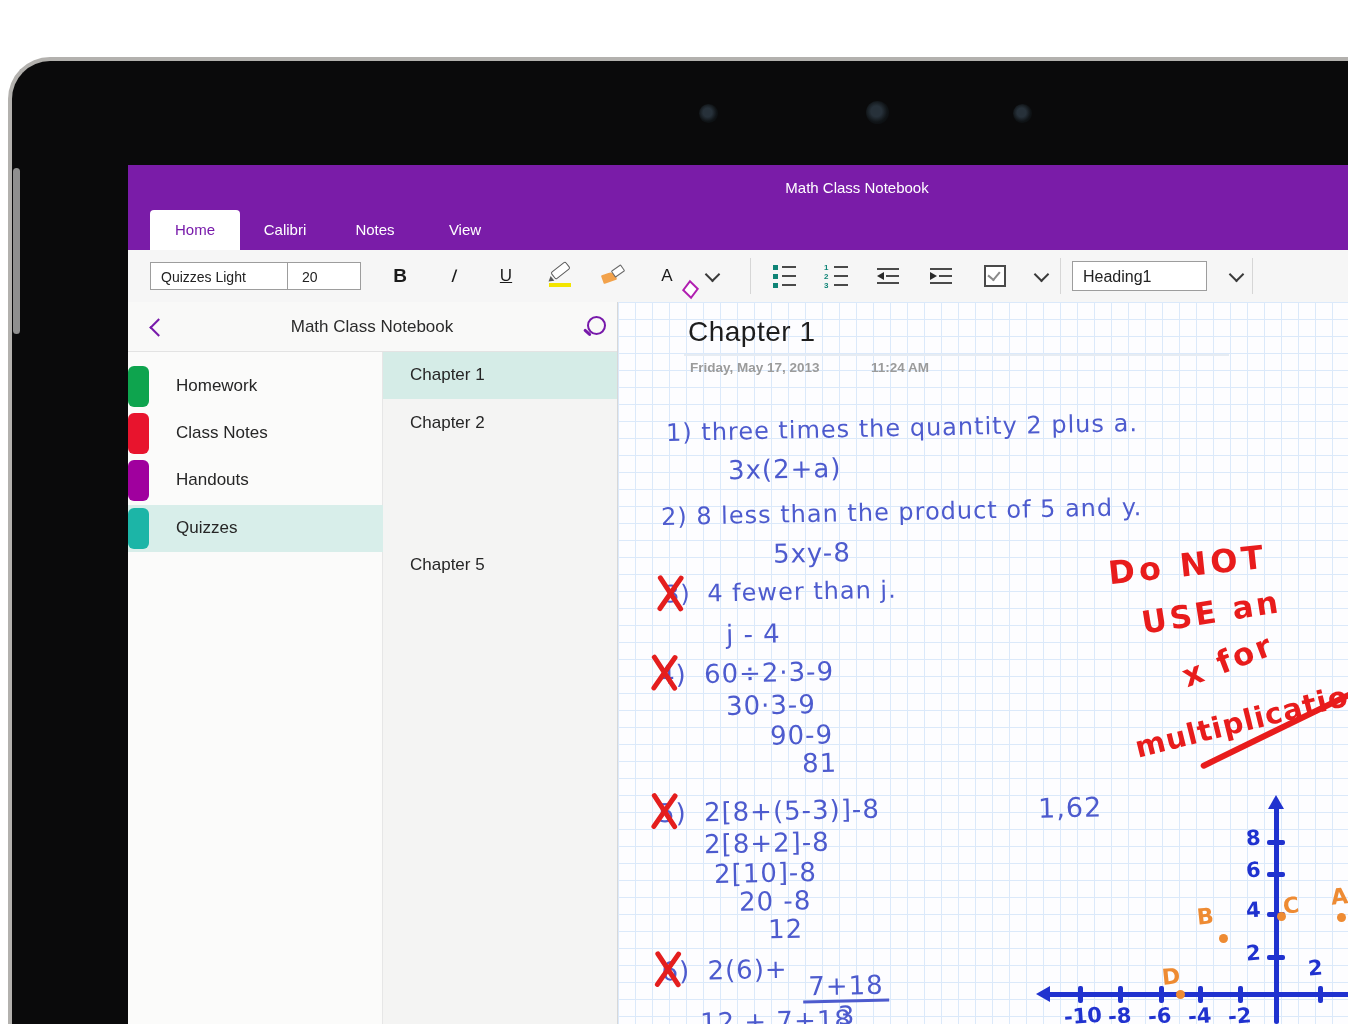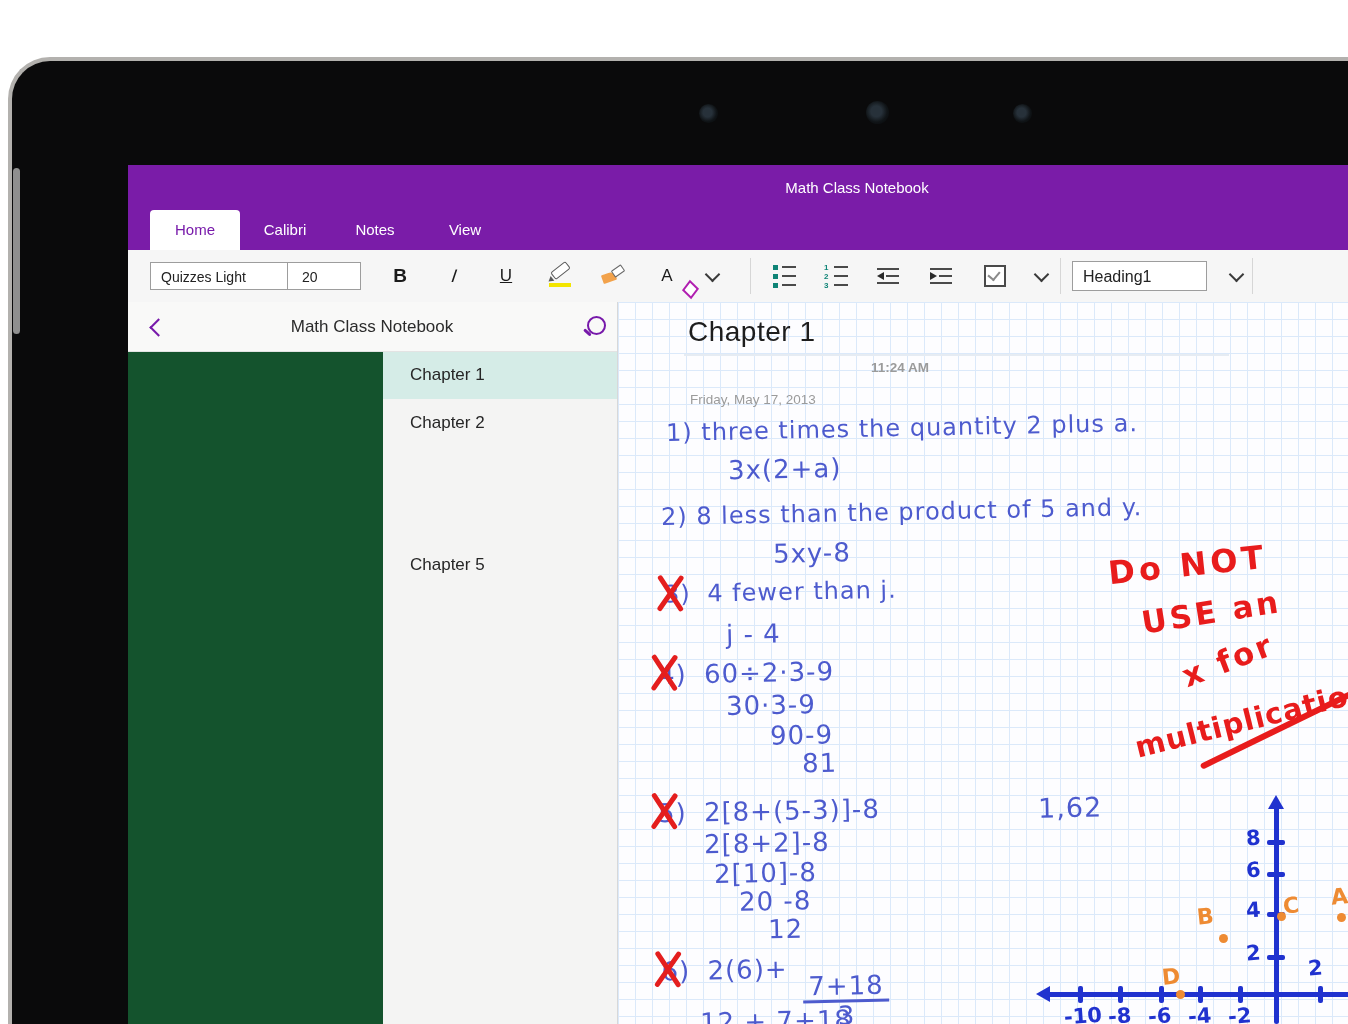--- a/index.html
+++ b/index.html
@@ -112,21 +112,21 @@
   .pg1{top:0px;} .pg2{top:48px;} .pg3{top:95px;} .pg4{top:143px;} .pg5{top:190px;}
 
   
   .content{position:absolute;left:489px;top:137px;width:731px;height:722px;overflow:hidden;
            background-color:#fdfdff;border-left:1px solid #d8d8d8;box-sizing:border-box;
            background-image:linear-gradient(#dbe9fa 1px, transparent 1px),
                             linear-gradient(90deg, #dbe9fa 1px, transparent 1px);
            background-size:17px 17px;}
   .pg-title{position:absolute;left:70px;top:14px;font-size:28px;color:#1d1d1d;letter-spacing:.5px;}
   .pg-rule{position:absolute;left:66px;top:52px;width:545px;height:2px;background:#e6ecf3;}
-  .pg-date{position:absolute;left:72px;top:58px;font-size:13.5px;font-weight:normal;color:#9b9b9b;margin-top:32px;}
+  .pg-date{position:absolute;left:72px;top:58px;font-size:13.5px;font-weight:bold;color:#9b9b9b;}
   .pg-time{position:absolute;left:253px;top:58px;font-size:13.5px;font-weight:bold;color:#9b9b9b;text-align:right;}
 
   
   .ink{position:absolute;color:#4d5bce;font-size:26px;letter-spacing:1px;white-space:nowrap;
        transform:rotate(-1.2deg);font-family:"DejaVu Sans",sans-serif;}
   .ink.sm{font-size:24px;}
   .l1{left:48px;top:112px;} .l2{left:110px;top:152px;} .l3{left:43px;top:196px;}
   .l4{left:155px;top:236px;} .l5{left:46px;top:276px;} .l6{left:108px;top:317px;}
   .l7{left:40px;top:356px;} .l8{left:108px;top:388px;} .l9{left:152px;top:418px;}
   .l10{left:184px;top:446px;} .l11{left:40px;top:494px;} .l12{left:86px;top:526px;}
@@ -292,20 +292,38 @@
 
     <div class="sep sep3"></div>
   </div>
 
   <div class="side-header">
     <span class="back-chev"></span>
     <span class="nb-title">Math Class Notebook</span>
     <span class="search-ic"></span>
   </div>
 
+  <div class="sections">
+    <div class="sec-row sec1">
+      <span class="sec-tab" style="background: rgb(14, 164, 78);"></span>
+      <span class="lbl">Homework</span>
+    </div>
+    <div class="sec-row sec2">
+      <span class="sec-tab" style="background: rgb(232, 20, 45);"></span>
+      <span class="lbl">Class Notes</span>
+    </div>
+    <div class="sec-row sec3">
+      <span class="sec-tab" style="background: rgb(160, 0, 158);"></span>
+      <span class="lbl">Handouts</span>
+    </div>
+    <div class="sec-row sec4 selected">
+      <span class="sec-tab" style="background: rgb(28, 181, 167);"></span>
+      <span class="lbl">Quizzes</span>
+    </div>
+  </div>
 
   <div class="pages">
     <div class="page-row pg1 selected">
       <span class="lbl">Chapter 1</span>
       </div>
     <div class="page-row pg2">
       <span class="lbl">Chapter 2</span>
       </div>
     <div class="page-row pg5">
       <span class="lbl">Chapter 5</span>

